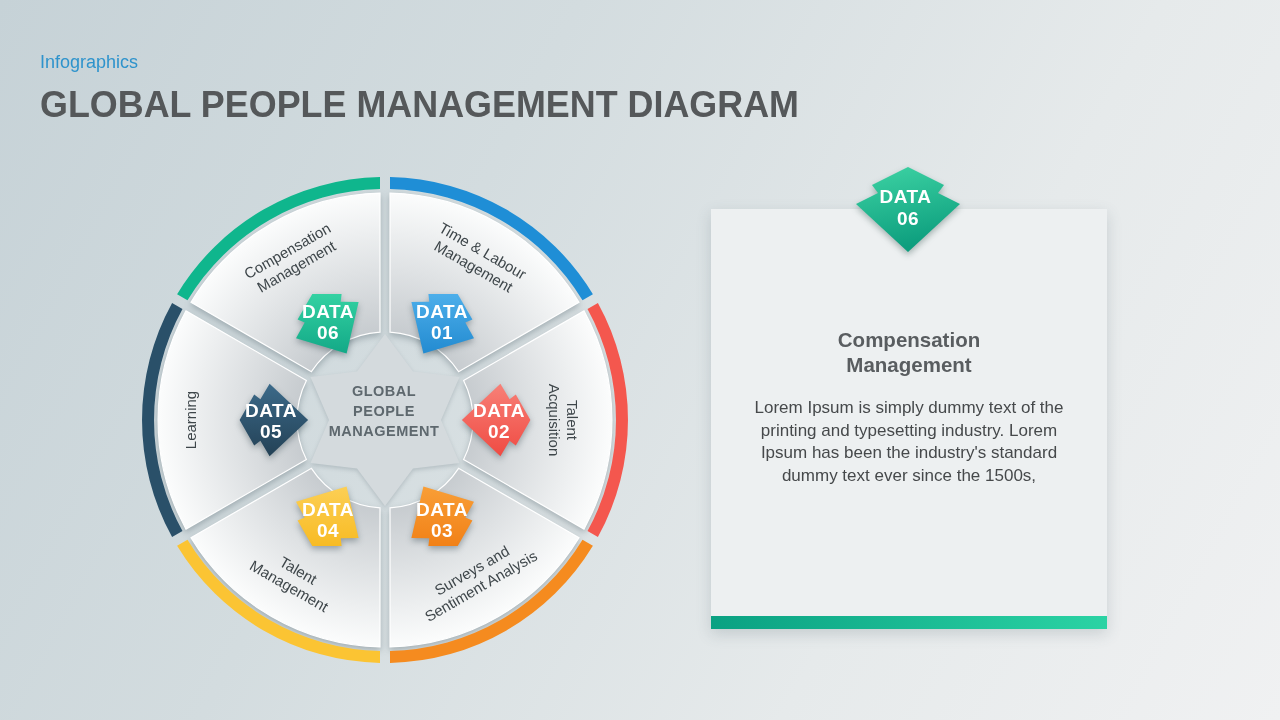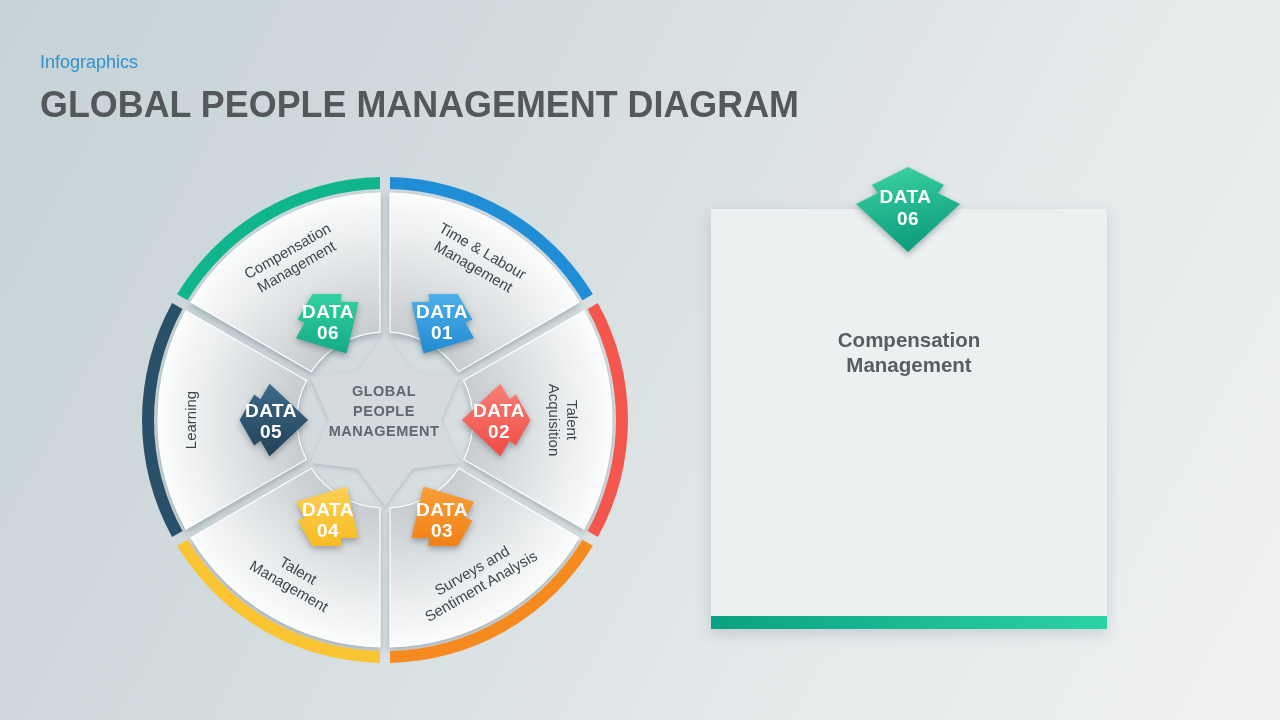--- a/index.html
+++ b/index.html
@@ -147,16 +147,17 @@
       <path d="M 0,-44 L 36,-26 L 30,-18 L 52,-7 L 0,41 L -52,-7 L -30,-18 L -36,-26 Z" fill="url(#cardBadgeGrad)"></path>
       <text text-anchor="middle">
         <tspan x="0" y="-8">DATA</tspan>
         <tspan x="0" y="14">06</tspan>
       </text>
     </svg>
     <h2 class="card-title">
       <span>Compensation</span>
       <span>Management</span>
     </h2>
+    <p class="card-body">Lorem Ipsum is simply dummy text of the printing and typesetting industry. Lorem Ipsum has been the industry's standard dummy text ever since the 1500s,</p>
     <div class="card-accent-bar" style="background: linear-gradient(90deg, rgb(10, 161, 130), rgb(43, 211, 164));"></div>
   </section>
 
 </div>
 
 </body></html>

